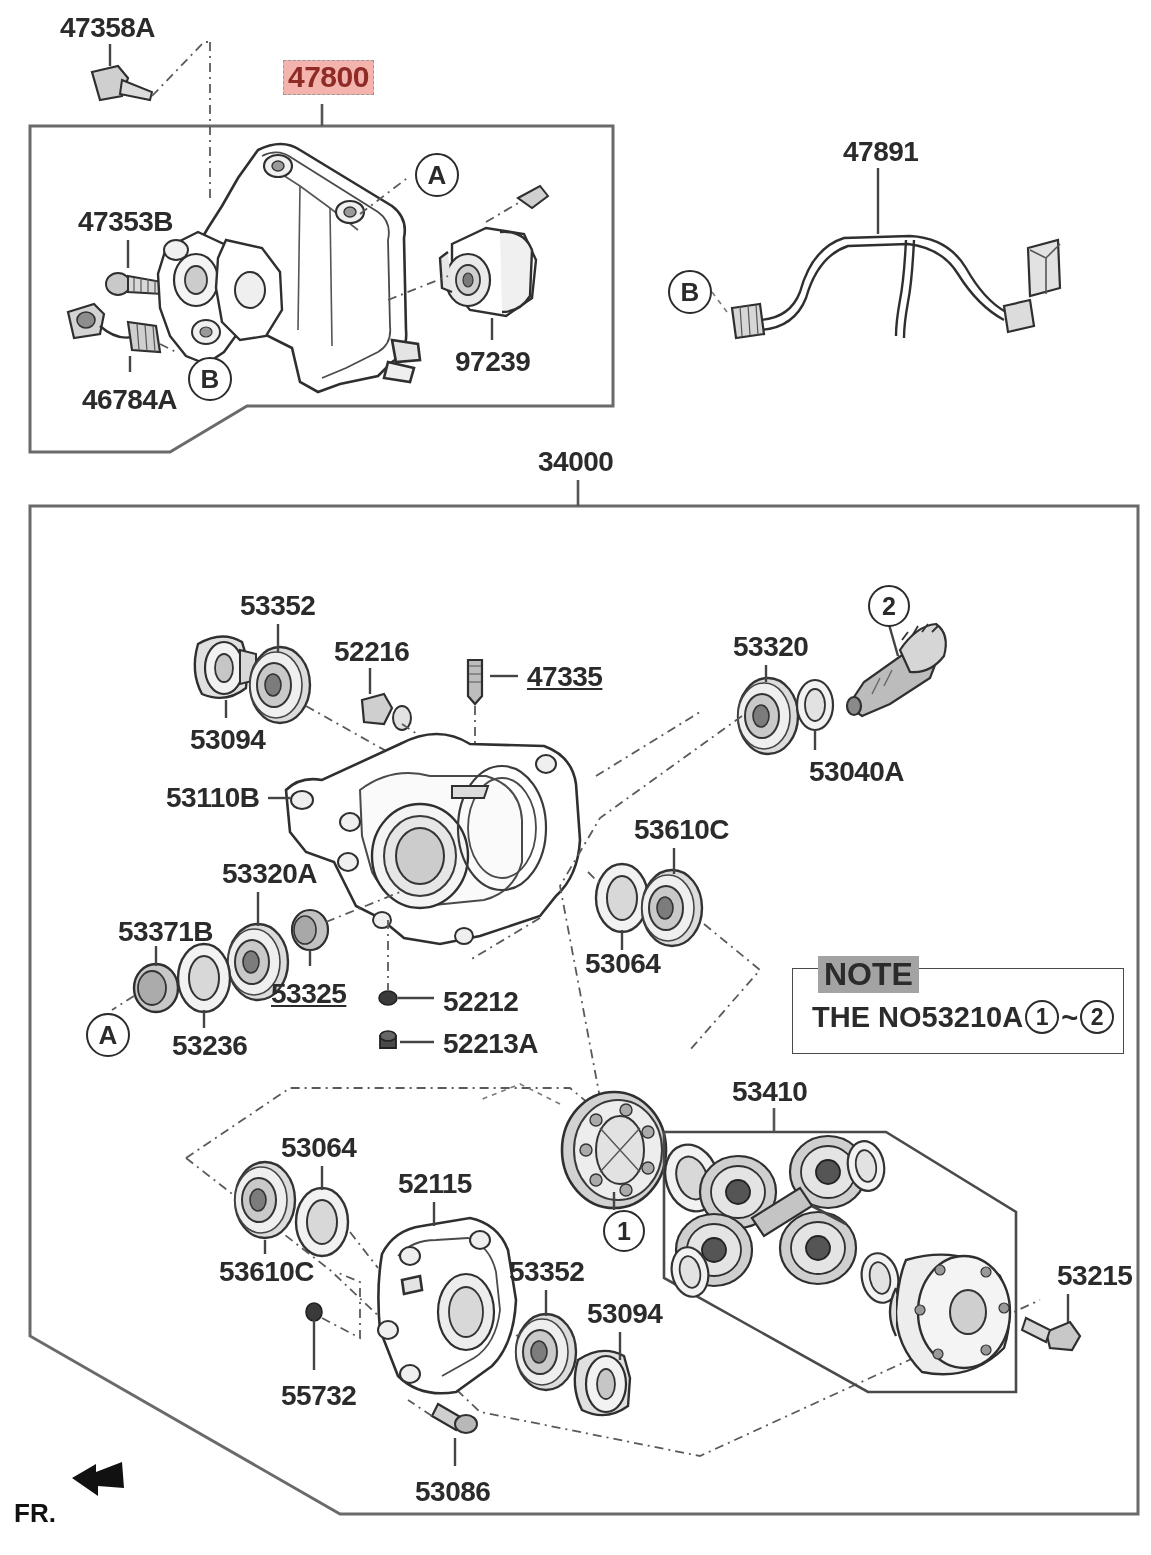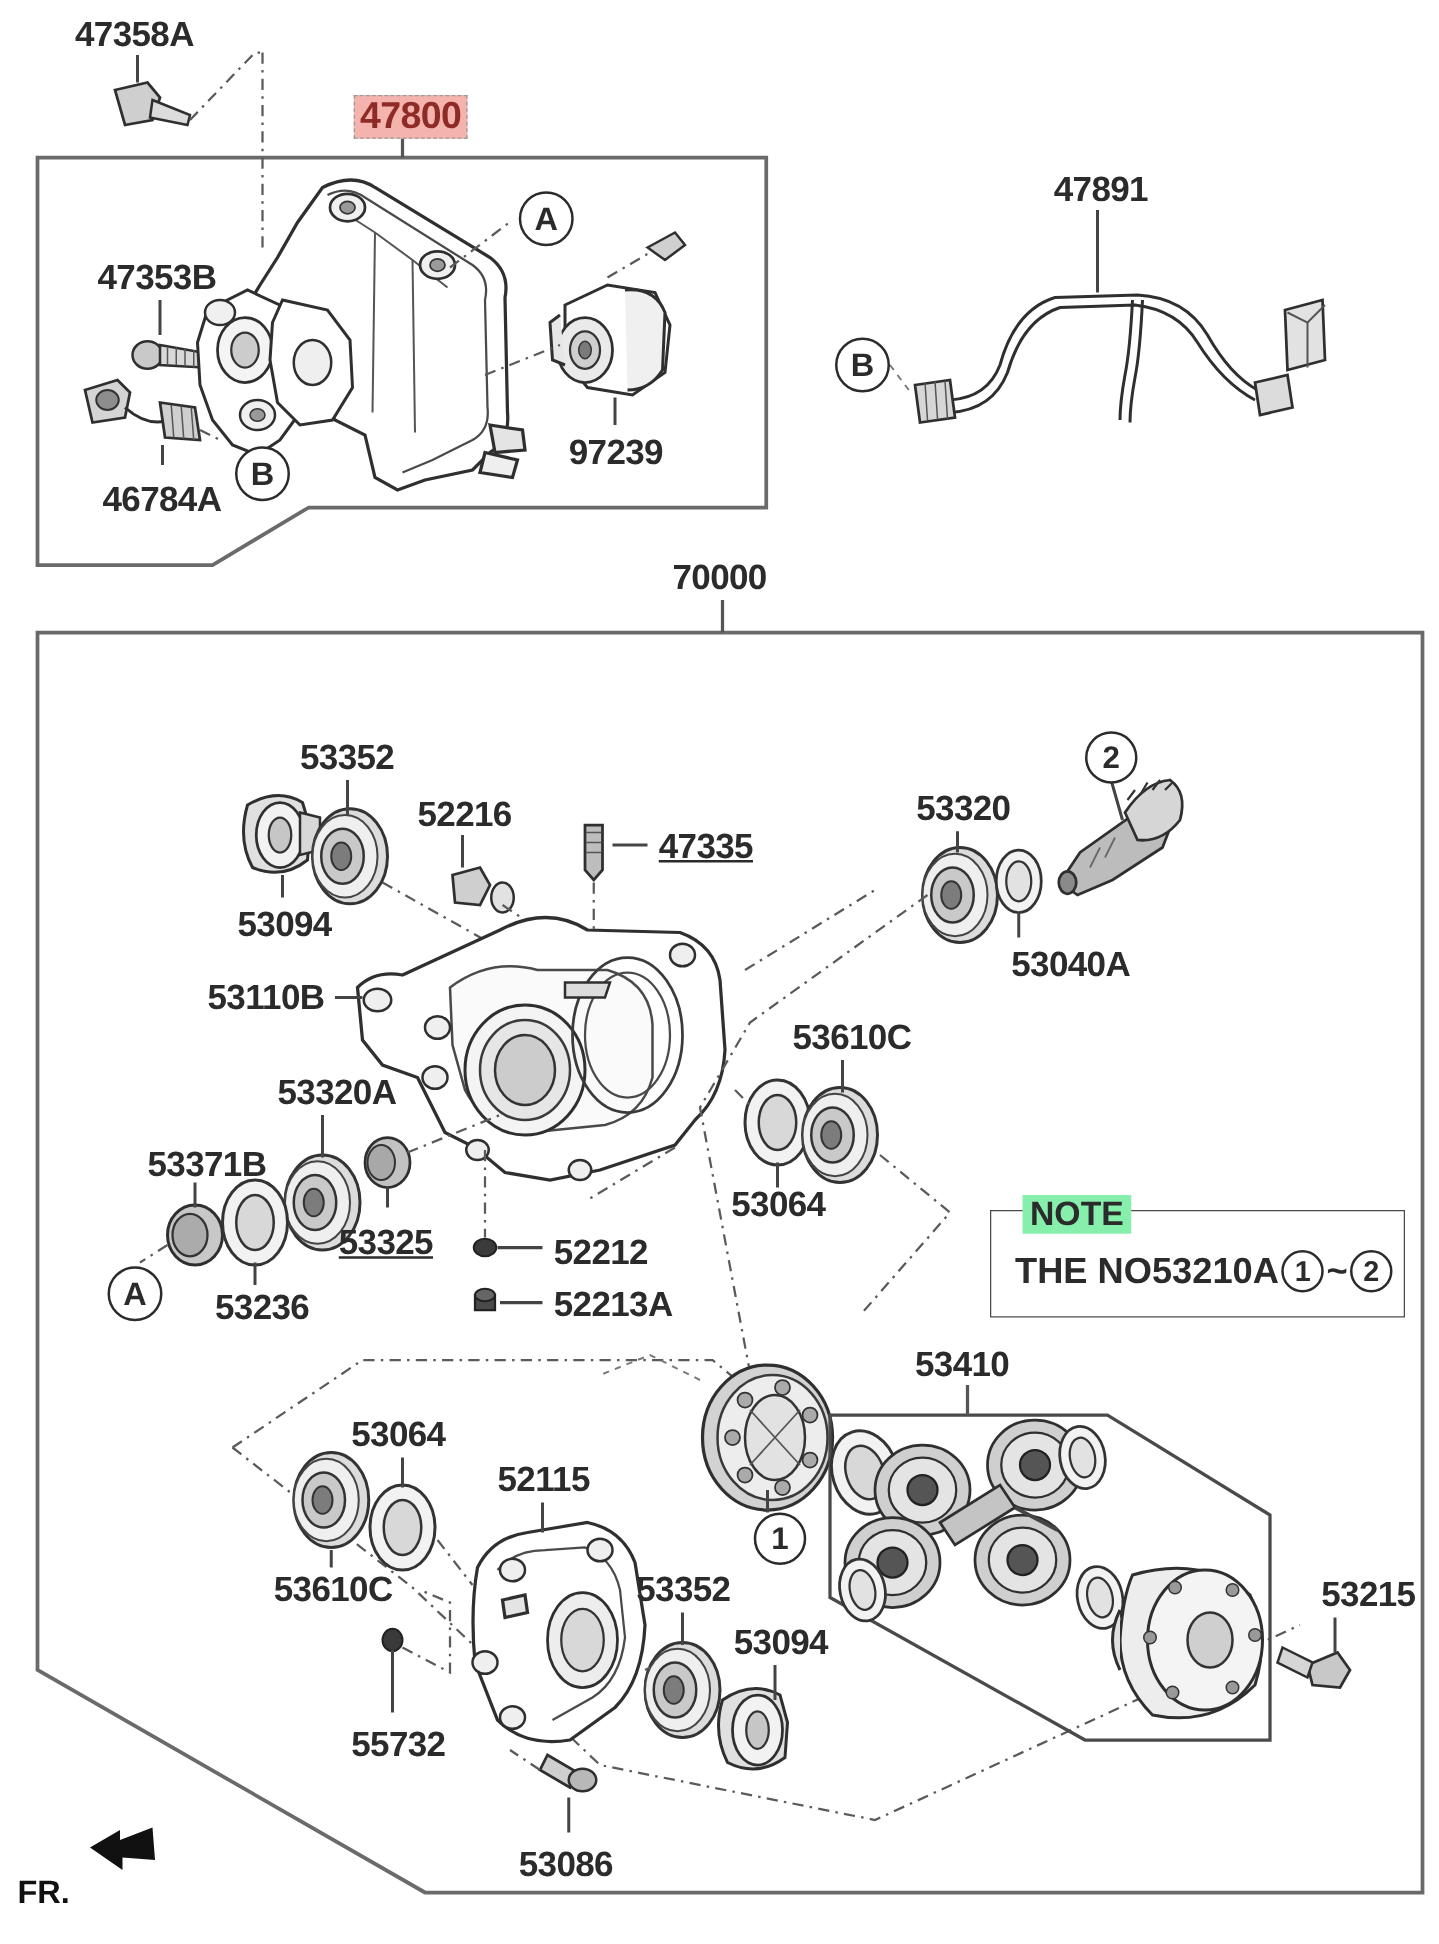--- a/index.html
+++ b/index.html
@@ -34,23 +34,23 @@
     white-space:nowrap;
     line-height:1;
   }
   .note-box{
     position:absolute;
     border:1px solid #4a4a4a;
     background:#fff;
   }
   .note-title{
     position:absolute;
-    background:#86efac;
+    background:#a3a3a3;
     font-weight:bold;
-    font-size:27px;
+    font-size:32px;
     padding:0 6px;
     color:#2b2b2b;
     white-space:nowrap;
   }
   .note-text{
     position:absolute;
     font-weight:bold;
     font-size:29px;
     white-space:nowrap;
     color:#2b2b2b;
@@ -451,27 +451,27 @@
       <path d="M438,1404 L462,1418 L456,1430 L432,1416 Z" fill="#cfcfcf" stroke="#2f2f2f" stroke-width="2.2"></path>
       <ellipse cx="466" cy="1424" rx="11" ry="9" fill="#b8b8b8" stroke="#2f2f2f" stroke-width="2"></ellipse>
       <line x1="455" y1="1438" x2="455" y2="1466" stroke="#444" stroke-width="2.4"></line>
       <path d="M432,1416 L408,1400" fill="none" stroke="#5a5a5a" stroke-width="1.8" stroke-dasharray="9 5 2 5"></path>
     </g>
 
     <path d="M72,1478 L96,1464 L96,1472 L122,1462 L124,1488 L98,1486 L98,1496 Z" fill="#111"></path>
   </svg>
 
   <div class="lbl" style="left:60px;top:14px;">47358A</div>
-  <div class="lbl-hl" style="left:283px;top:76px;">47800</div>
+  <div class="lbl-hl" style="left:283px;top:60px;">47800</div>
   <div class="lbl" style="left:78px;top:208px;">47353B</div>
   <div class="lbl" style="left:82px;top:386px;">46784A</div>
   <div class="lbl" style="left:455px;top:348px;">97239</div>
   <div class="lbl" style="left:843px;top:138px;">47891</div>
 
-  <div class="lbl" style="left:538px;top:448px;">70000</div>
+  <div class="lbl" style="left:538px;top:448px;">34000</div>
   <div class="lbl" style="left:240px;top:592px;">53352</div>
   <div class="lbl" style="left:334px;top:638px;">52216</div>
   <div class="lbl" style="left:527px;top:663px;text-decoration:underline;">47335</div>
   <div class="lbl" style="left:190px;top:726px;">53094</div>
   <div class="lbl" style="left:733px;top:633px;">53320</div>
   <div class="lbl" style="left:785px;top:758px;margin-left:24px;">53040A</div>
   <div class="lbl" style="left:166px;top:784px;">53110B</div>
   <div class="lbl" style="left:634px;top:816px;">53610C</div>
   <div class="lbl" style="left:222px;top:860px;">53320A</div>
   <div class="lbl" style="left:585px;top:950px;">53064</div>

